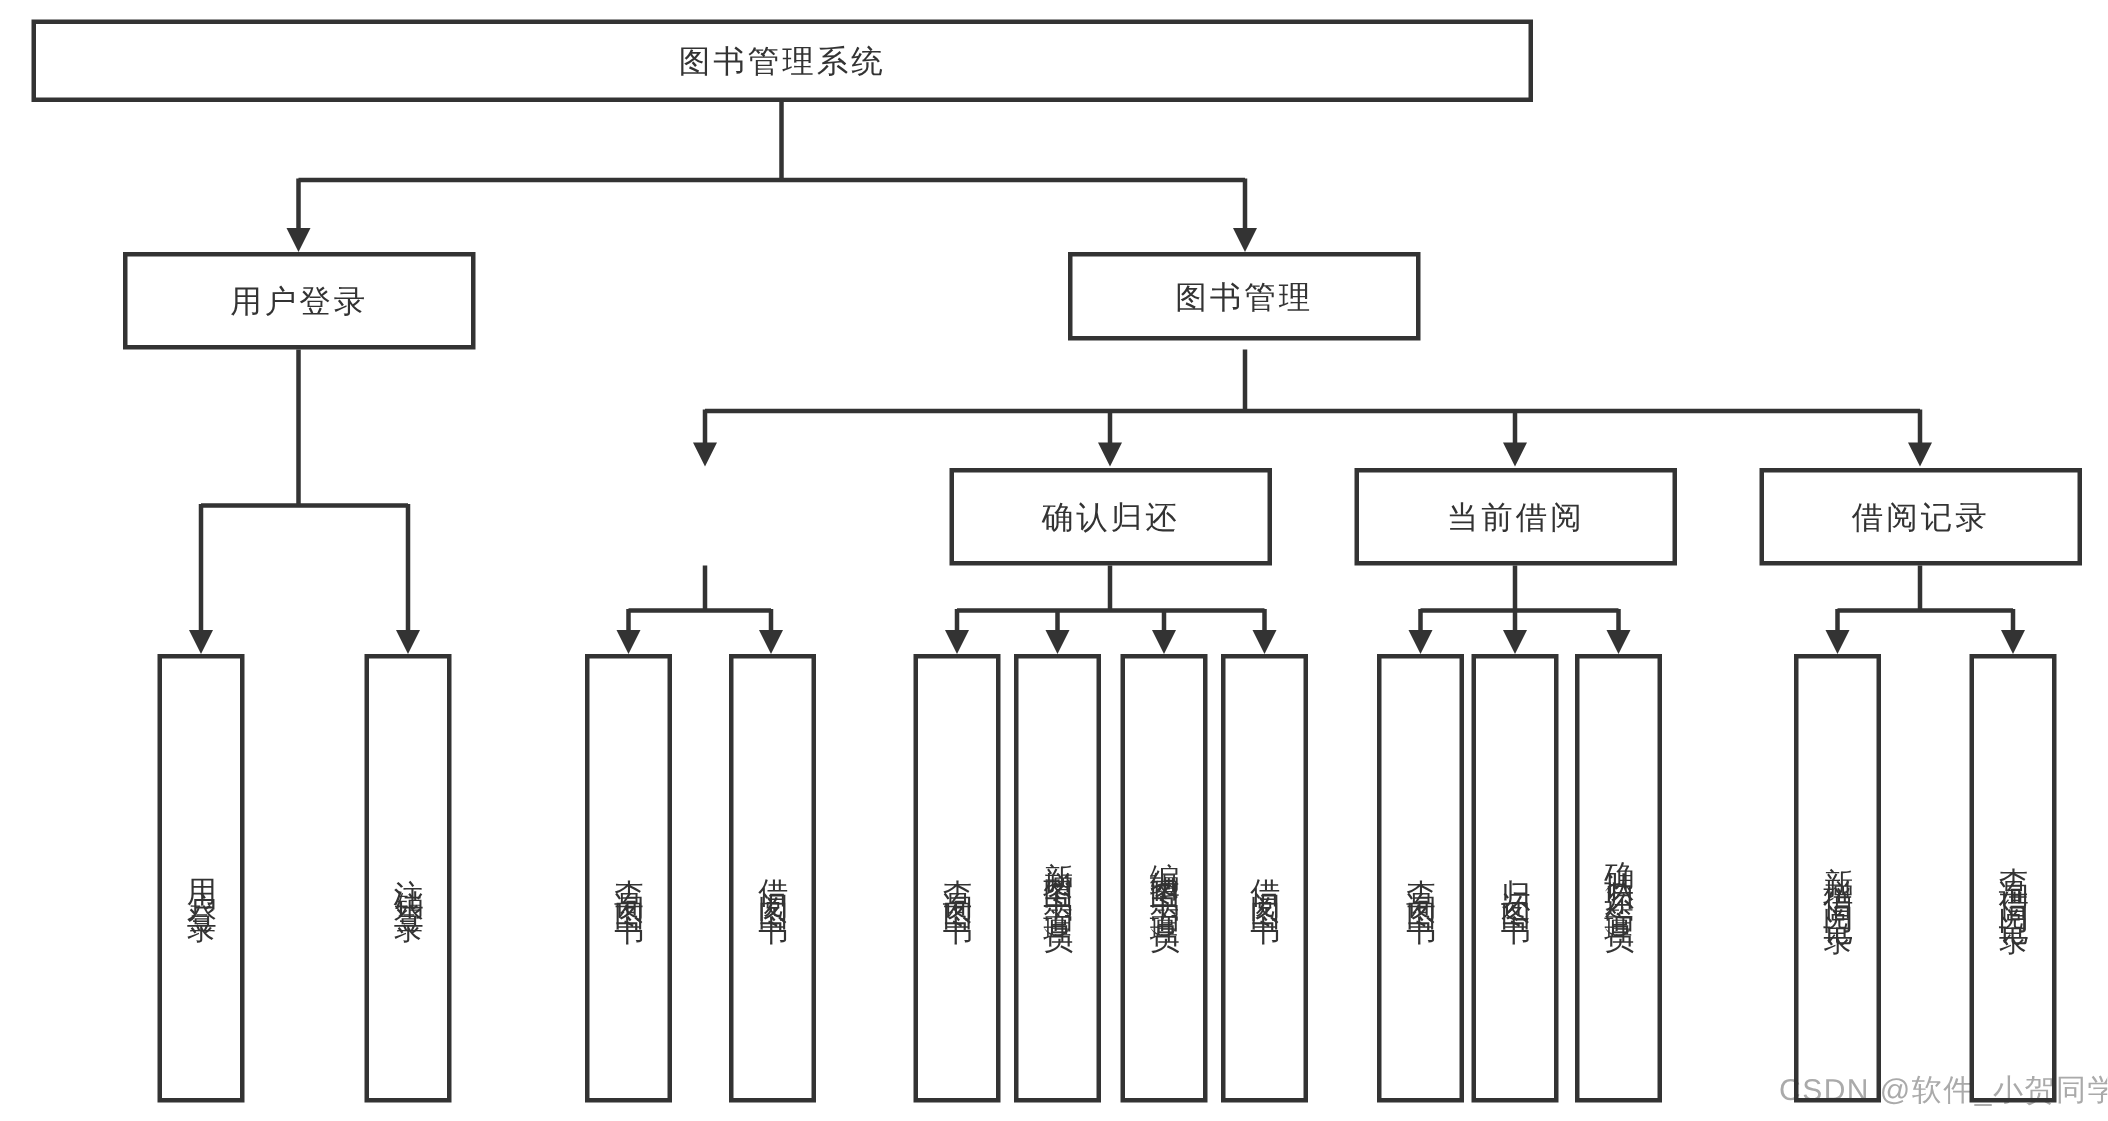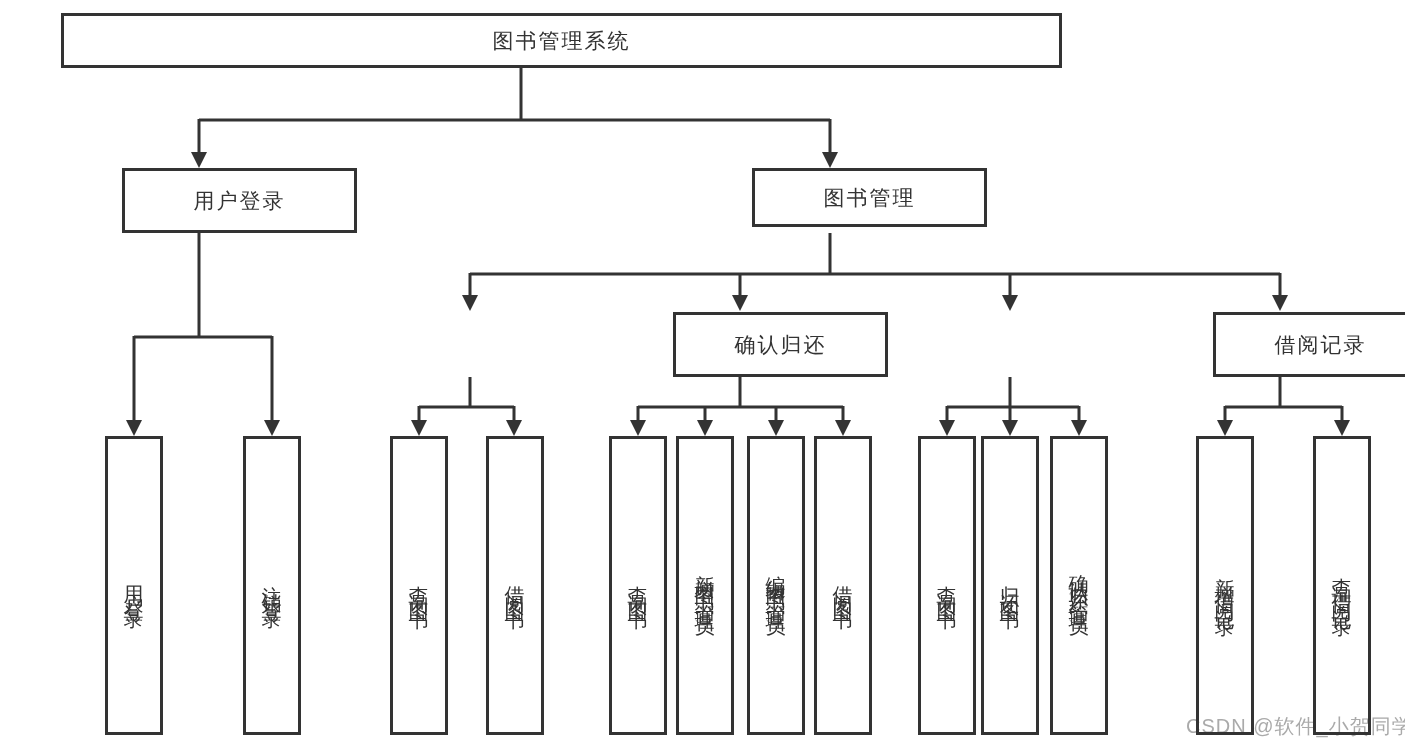--- a/index.html
+++ b/index.html
@@ -24,21 +24,20 @@
     display: flex;
     align-items: center;
     justify-content: center;
     color: #333333;
     z-index: 2;
   }
   .hbox {
     font-size: 21px;
     letter-spacing: 2px;
     white-space: nowrap;
-    margin-left: 40px;
   }
   .vbox {
     writing-mode: vertical-rl;
     text-orientation: mixed;
     font-size: 20px;
     letter-spacing: 8px;
     line-height: 1;
   }
   .watermark {
     position: absolute;
@@ -95,20 +94,21 @@
       <polygon points="1334,420 1350,420 1342,436"></polygon>
     </g>
   </svg>
 
   <div class="box hbox" style="left:21px;top:13px;width:1001px;height:55px">图书管理系统</div>
 
   <div class="box hbox" style="left:82px;top:168px;width:235px;height:65px">用户登录</div>
   <div class="box hbox" style="left:712px;top:168px;width:235px;height:59px">图书管理</div>
 
   <div class="box hbox" style="left:633px;top:312px;width:215px;height:65px">确认归还</div>
+  <div class="box hbox" style="left:903px;top:312px;width:215px;height:65px">当前借阅</div>
   <div class="box hbox" style="left:1173px;top:312px;width:215px;height:65px">借阅记录</div>
 
   <div class="box vbox" style="left:105px;top:436px;width:58px;height:299px">用户登录</div>
   <div class="box vbox" style="left:243px;top:436px;width:58px;height:299px">注销登录</div>
   <div class="box vbox" style="left:390px;top:436px;width:58px;height:299px">查询图书</div>
   <div class="box vbox" style="left:486px;top:436px;width:58px;height:299px">借阅图书</div>
   <div class="box vbox" style="left:609px;top:436px;width:58px;height:299px">查询图书</div>
   <div class="box vbox" style="left:676px;top:436px;width:58px;height:299px;letter-spacing:6px">新增图书（管理员）</div>
   <div class="box vbox" style="left:747px;top:436px;width:58px;height:299px;letter-spacing:6px">编辑图书（管理员）</div>
   <div class="box vbox" style="left:814px;top:436px;width:58px;height:299px">借阅图书</div>

